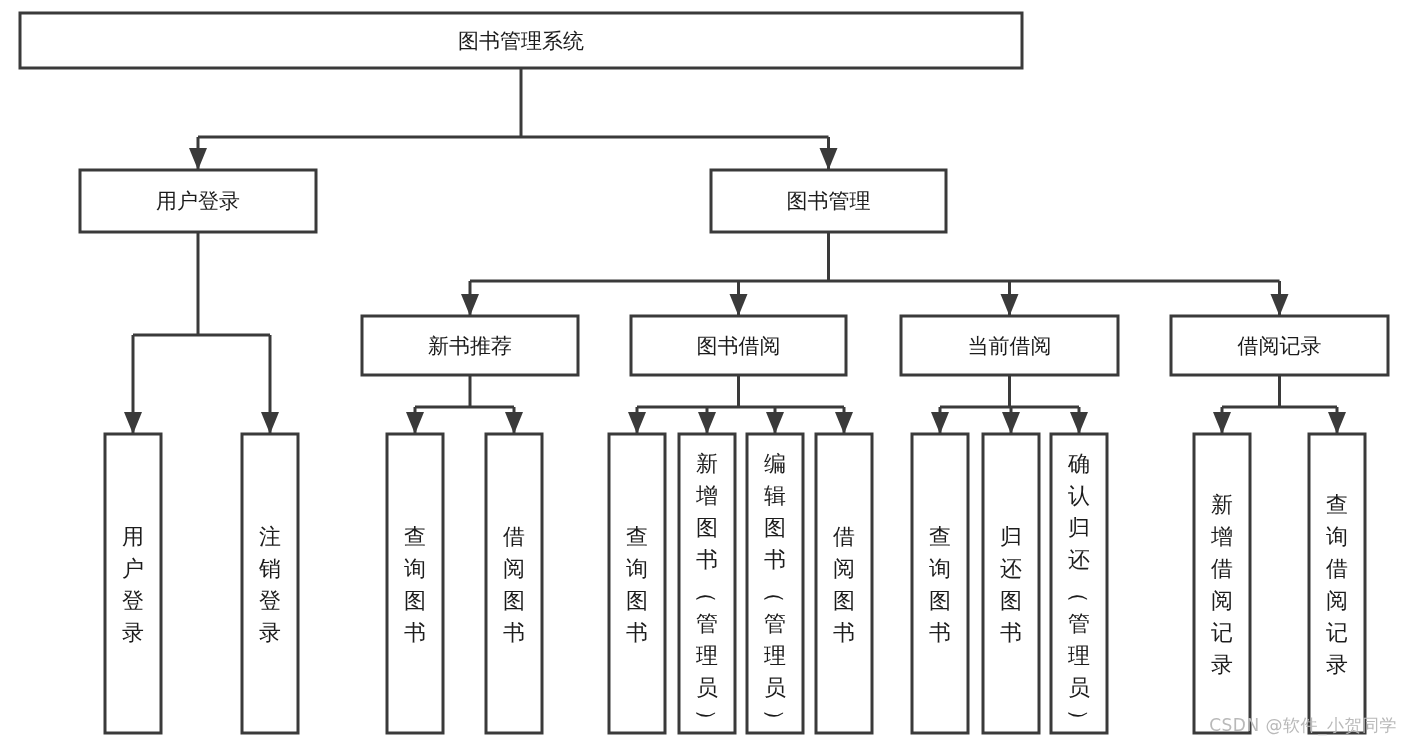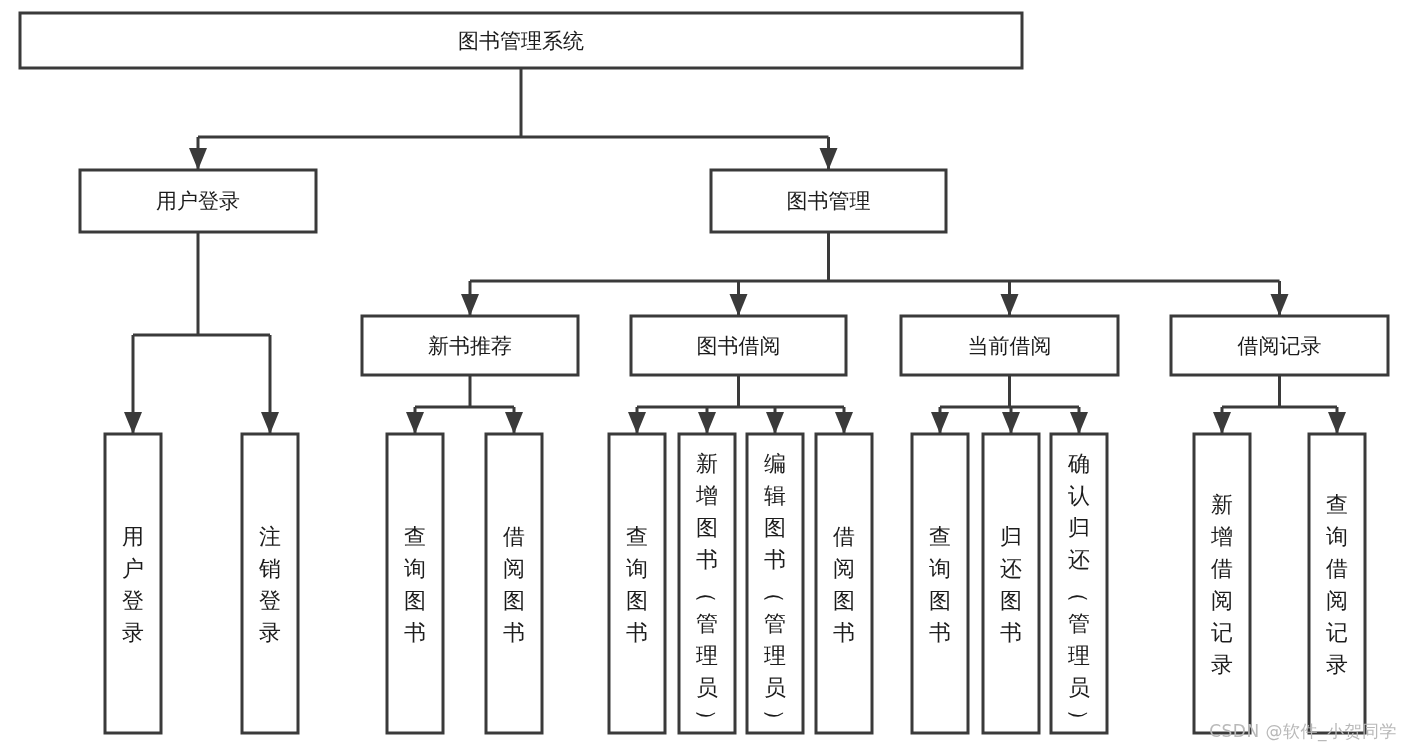--- a/index.html
+++ b/index.html
@@ -49,21 +49,21 @@
     stroke-width: 3;
     fill: none;
   }
   .arrow-head {
     fill: #3a3a3a;
     stroke: none;
   }
   .watermark {
     position: absolute;
     right: 8px;
-    bottom: 4px;
+    bottom: 10px;
     font-family: "DejaVu Sans", "Liberation Sans", sans-serif;
     font-size: 17px;
     color: #b9b9b9;
     letter-spacing: 0.5px;
     white-space: nowrap;
     pointer-events: none;
     margin-left: 32px;
   }
 </style>
 </head>

